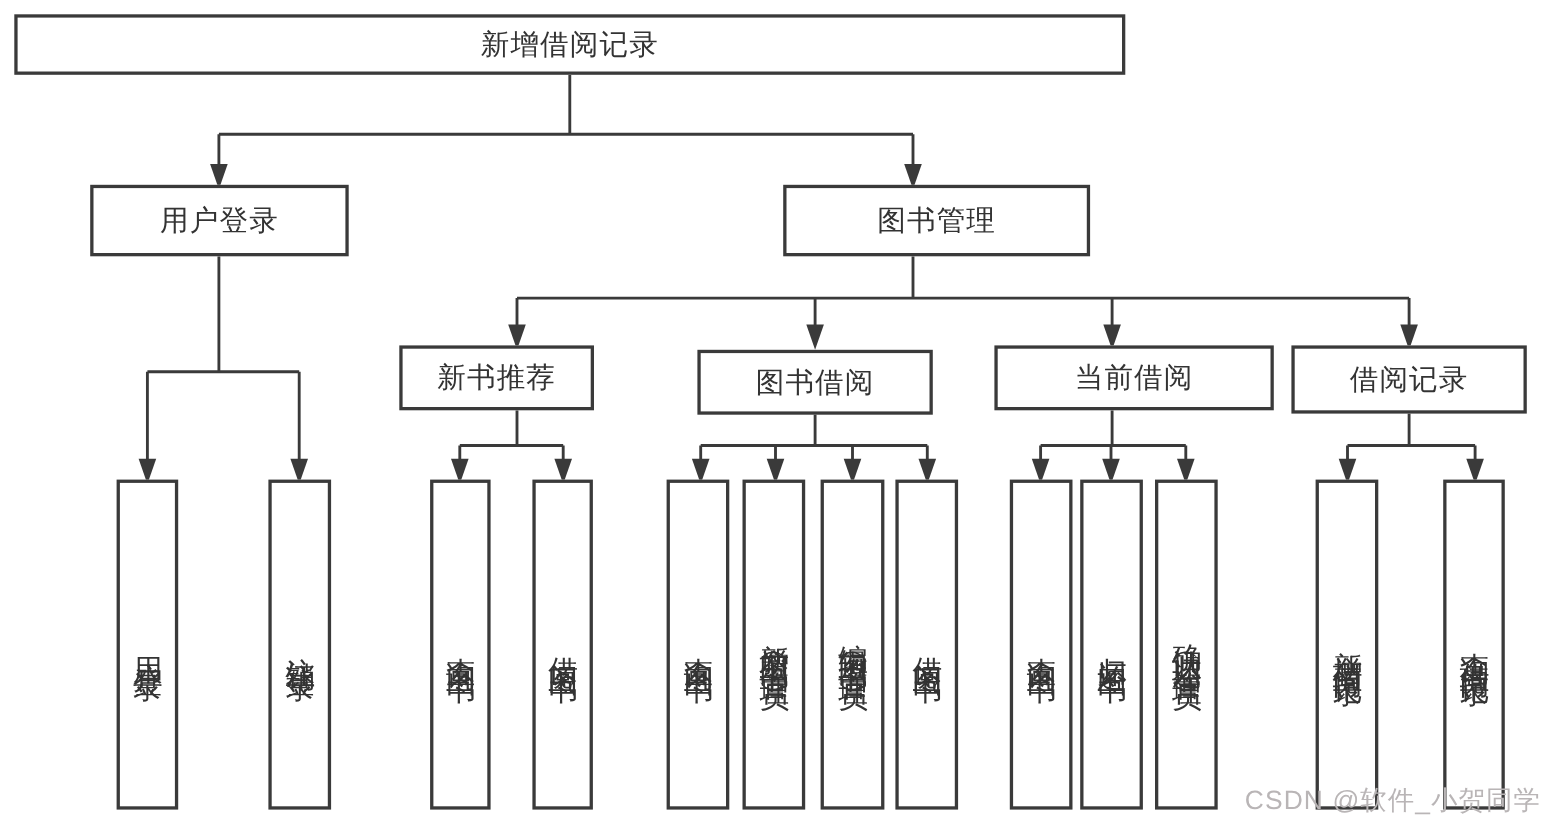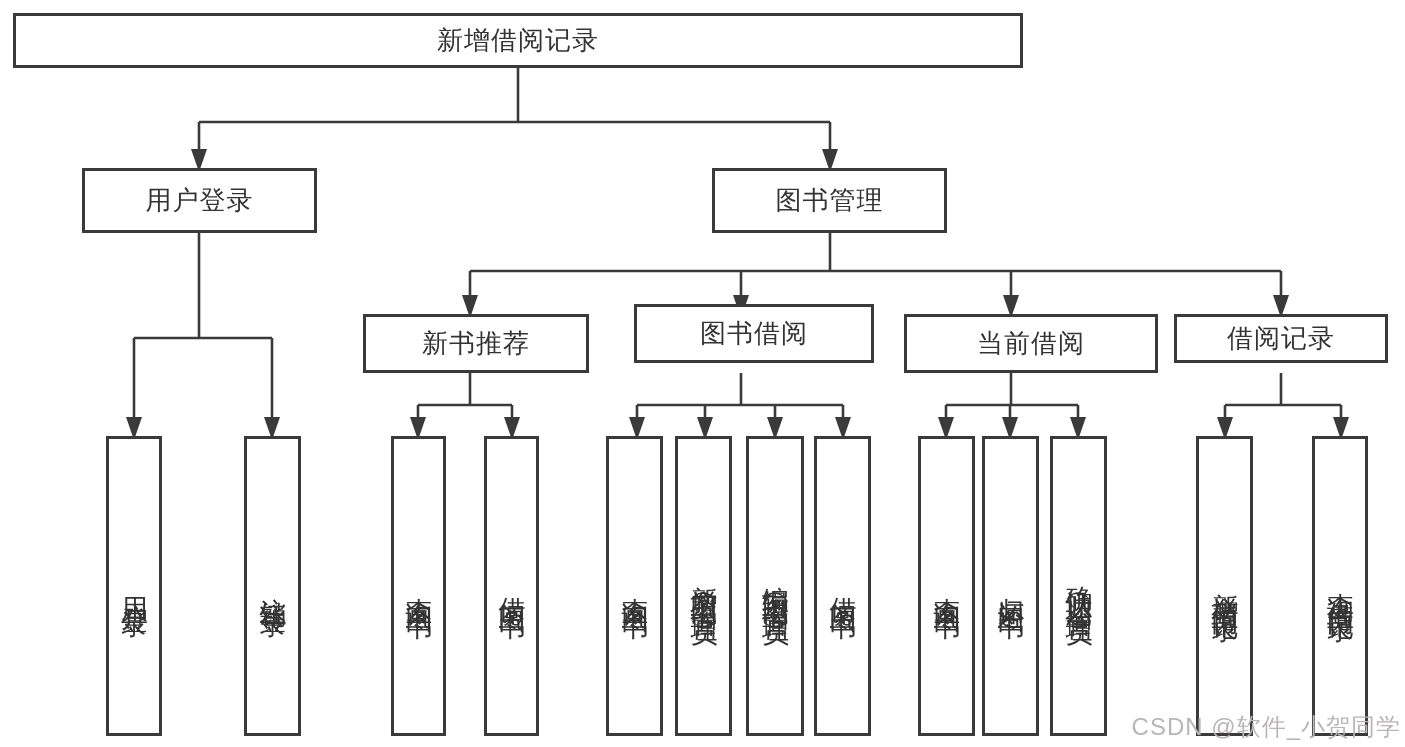--- a/index.html
+++ b/index.html
@@ -97,34 +97,34 @@
     </g>
   </svg>
 
   <div class="node h" style="left:13px; top:13px; width:1010px; height:55px;">
     <span class="label">新增借阅记录</span>
   </div>
 
   <div class="node h" style="left:82px; top:168px; width:235px; height:65px;">
     <span class="label">用户登录</span>
   </div>
-  <div class="node h" style="left:712px; top:168px; width:235px; height:65px;">
+  <div class="node h" style="left:712px; top:168px; width:279px; height:65px;">
     <span class="label">图书管理</span>
   </div>
 
-  <div class="node h" style="left:363px; top:314px; width:226px; height:59px;">
+  <div class="node h" style="left:363px; top:314px; width:177px; height:59px;">
     <span class="label">新书推荐</span>
   </div>
-  <div class="node h" style="left:634px; top:304px; width:240px; height:59px;">
+  <div class="node h" style="left:634px; top:318px; width:214px; height:59px;">
     <span class="label">图书借阅</span>
   </div>
   <div class="node h" style="left:904px; top:314px; width:254px; height:59px;">
     <span class="label">当前借阅</span>
   </div>
-  <div class="node h" style="left:1174px; top:314px; width:214px; height:49px;text-align:right;">
+  <div class="node h" style="left:1174px; top:314px; width:214px; height:62px;text-align:right;">
     <span class="label">借阅记录</span>
   </div>
 
   <div class="node v" style="left:106px; top:436px; width:56px; height:300px;">
     <span class="label">用户登录</span>
   </div>
   <div class="node v" style="left:244px; top:436px; width:57px; height:300px;">
     <span class="label">注销登录</span>
   </div>
 

